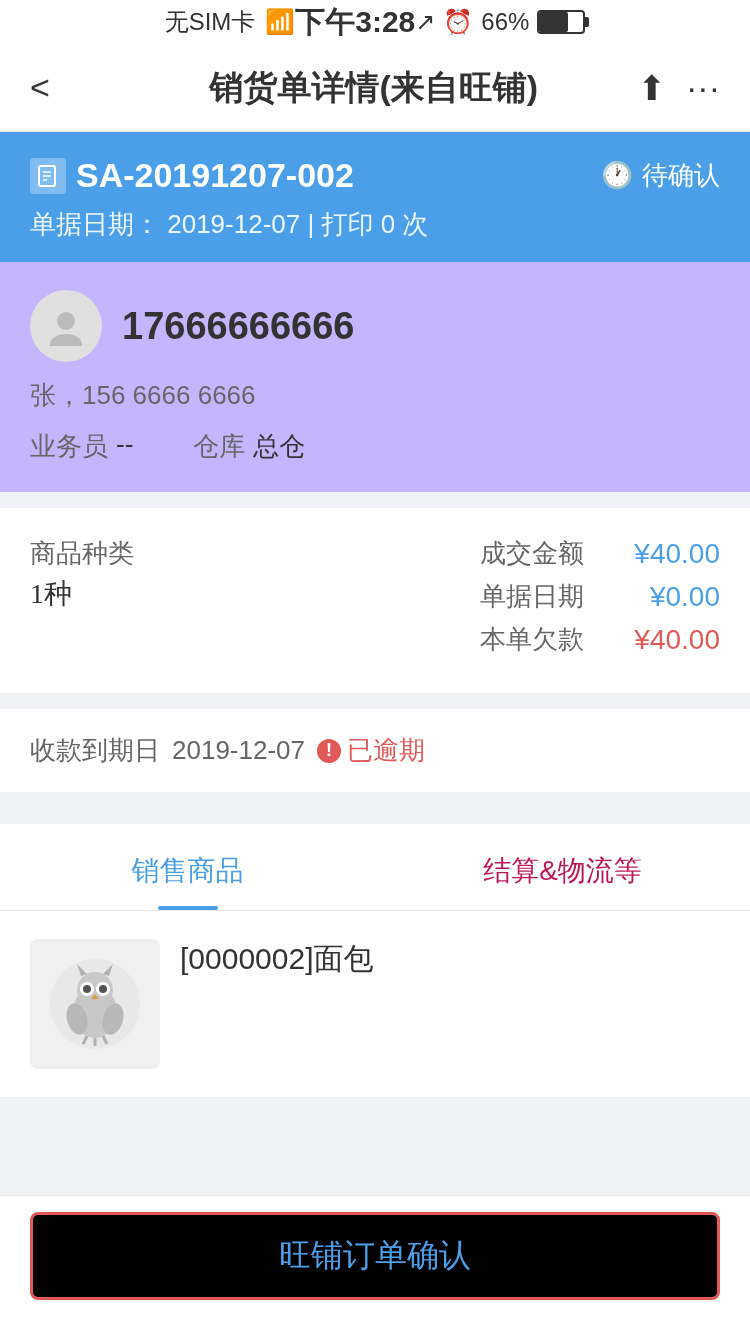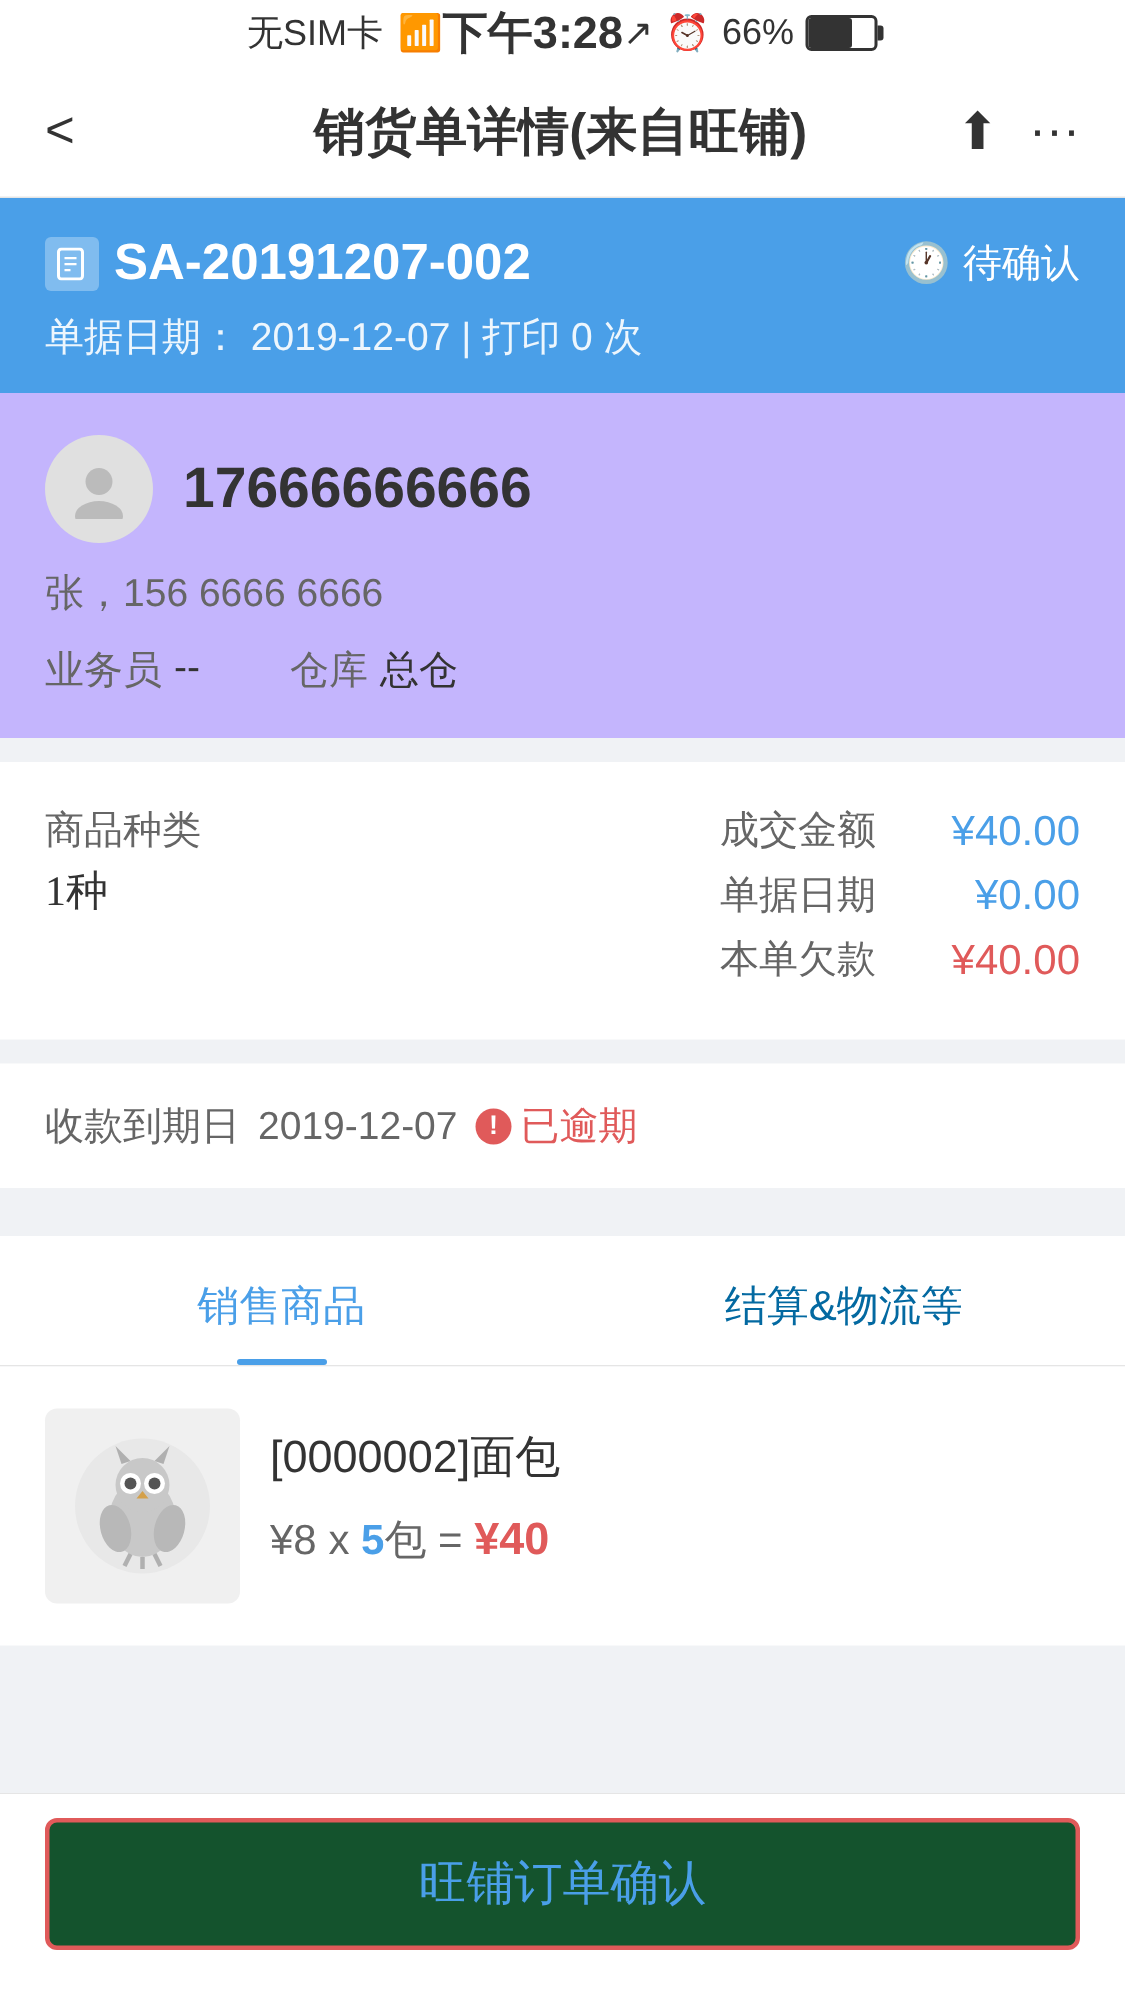--- a/index.html
+++ b/index.html
@@ -209,21 +209,21 @@
     .tabs-bar {
       background: #fff;
       display: flex;
       border-bottom: 1px solid #e5e5e5;
     }
     .tab-item {
       flex: 1;
       text-align: center;
       padding: 28px 0 20px;
       font-size: 28px;
-      color: #0369a1;
+      color: #be185d;
       position: relative;
       cursor: pointer;
     }
     .tab-item.active {
       color: #4a9fe8;
     }
     .tab-item.active::after {
       content: '';
       position: absolute;
       bottom: 0;
@@ -251,21 +251,20 @@
     }
     .owl-logo {
       width: 100px; height: 100px;
     }
     .product-info { flex: 1; }
     .product-name {
       font-size: 30px;
       color: #333;
       margin-bottom: 16px;
       font-weight: 500;
-      margin-top: 12px;
     }
     .product-price {
       font-size: 28px;
       color: #666;
     }
     .price-highlight { color: #4a9fe8; font-weight: 600; }
     .price-total { color: #e05a5a; font-weight: 700; font-size: 30px; }
 
     
     .bottom-bar {
@@ -275,21 +274,21 @@
       width: 750px;
       background: #fff;
       padding: 16px 30px 34px;
       border-top: 1px solid #e5e5e5;
     }
     .confirm-button {
       width: 100%;
       height: 88px;
       border: 3px solid #e05a5a;
       border-radius: 8px;
-      background: #14532d;
+      background: #000000;
       color: #4a9fe8;
       font-size: 32px;
       font-weight: 500;
       cursor: pointer;
       display: flex; align-items: center; justify-content: center;
     }
 
     .divider {
       height: 16px;
       background: #f0f2f5;
@@ -436,23 +435,20 @@
 
       <line x1="42" y1="82" x2="38" y2="90" stroke="#b0b0b0" stroke-width="3"></line>
       <line x1="50" y1="84" x2="50" y2="92" stroke="#b0b0b0" stroke-width="3"></line>
       <line x1="58" y1="82" x2="62" y2="90" stroke="#b0b0b0" stroke-width="3"></line>
     </svg>
   </div>
   <div class="product-info">
     <div class="product-name">
       <span>[0000002]</span><span>面包</span>
     </div>
-    <div class="product-price">
-      <span>¥8 x </span><span class="price-highlight">5</span><span>包</span><span> = </span><span class="price-total">¥40</span>
-    </div>
   </div>
 </div>
 
 <div style="background: #f0f2f5; height: 300px;"></div>
 
 <div class="bottom-bar">
   <button class="confirm-button">旺铺订单确认</button>
 </div>
 
 </body></html>

